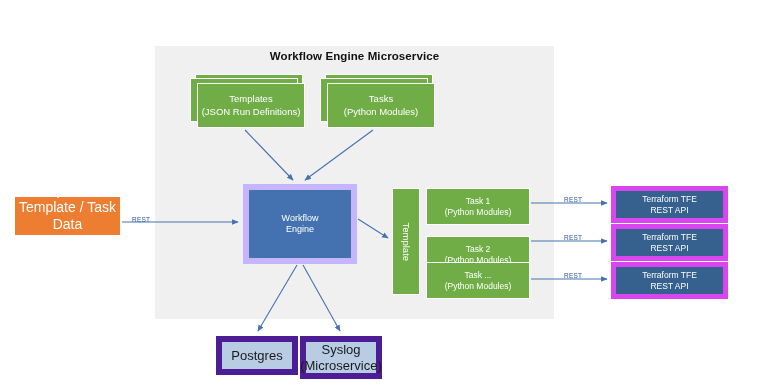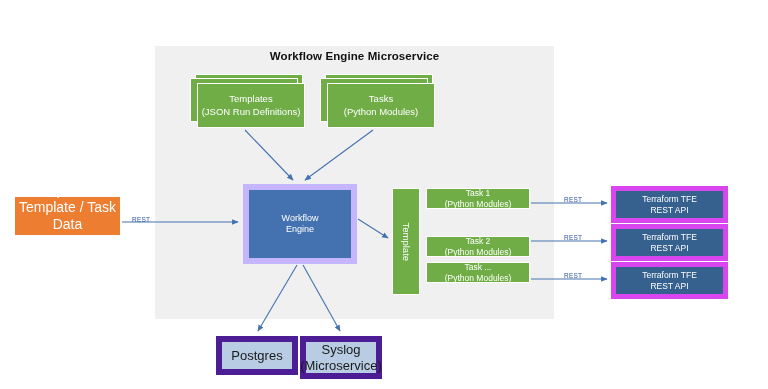--- a/index.html
+++ b/index.html
@@ -99,21 +99,21 @@
     color: #ffffff;
     font-size: 9.5px;
   }
   #template-bar .vtext {
     transform: rotate(90deg);
     white-space: nowrap;
   }
 
   
   .task-box {
-    left: 426px; width: 104px; height: 21px;
+    left: 426px; width: 104px; height: 37px;
     background: #70ad47;
     border: 1px solid #ffffff;
     color: #ffffff;
     font-size: 8.5px;
   }
   #task-box-0 { top: 188px; }
   #task-box-1 { top: 225px; margin-top: 11px; }
   #task-box-2 { top: 262px; }
 
   

